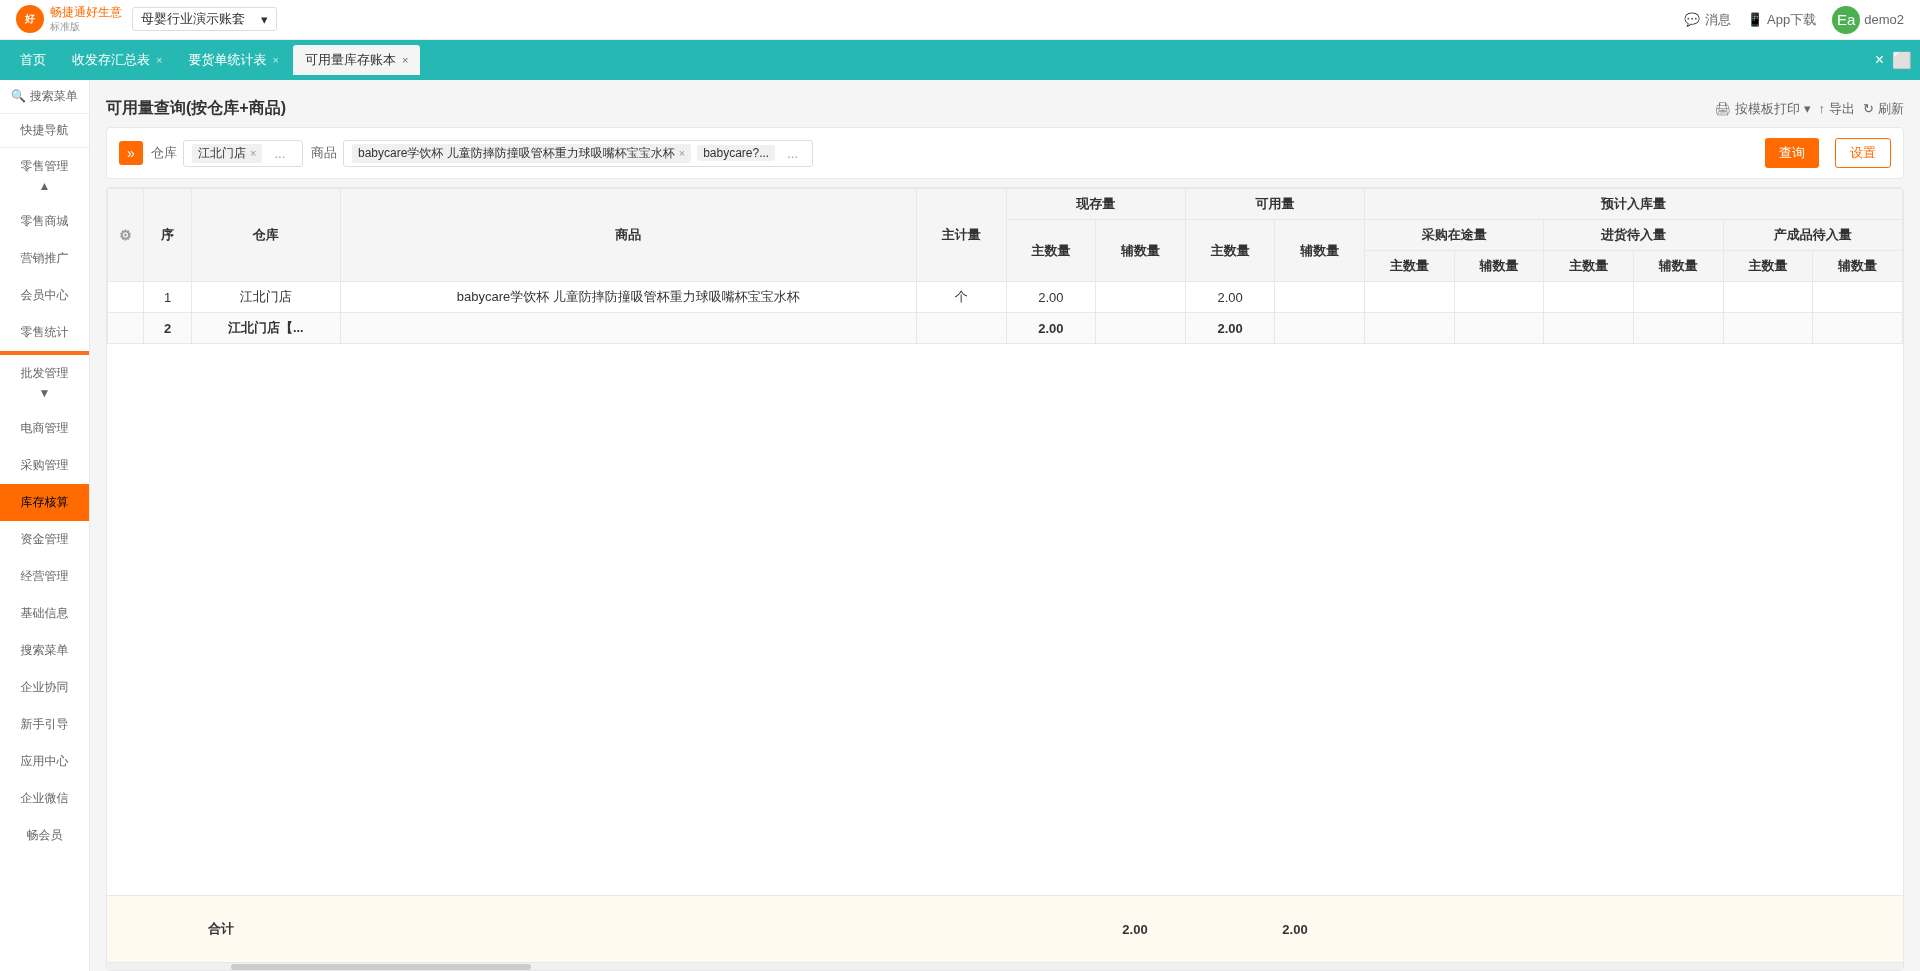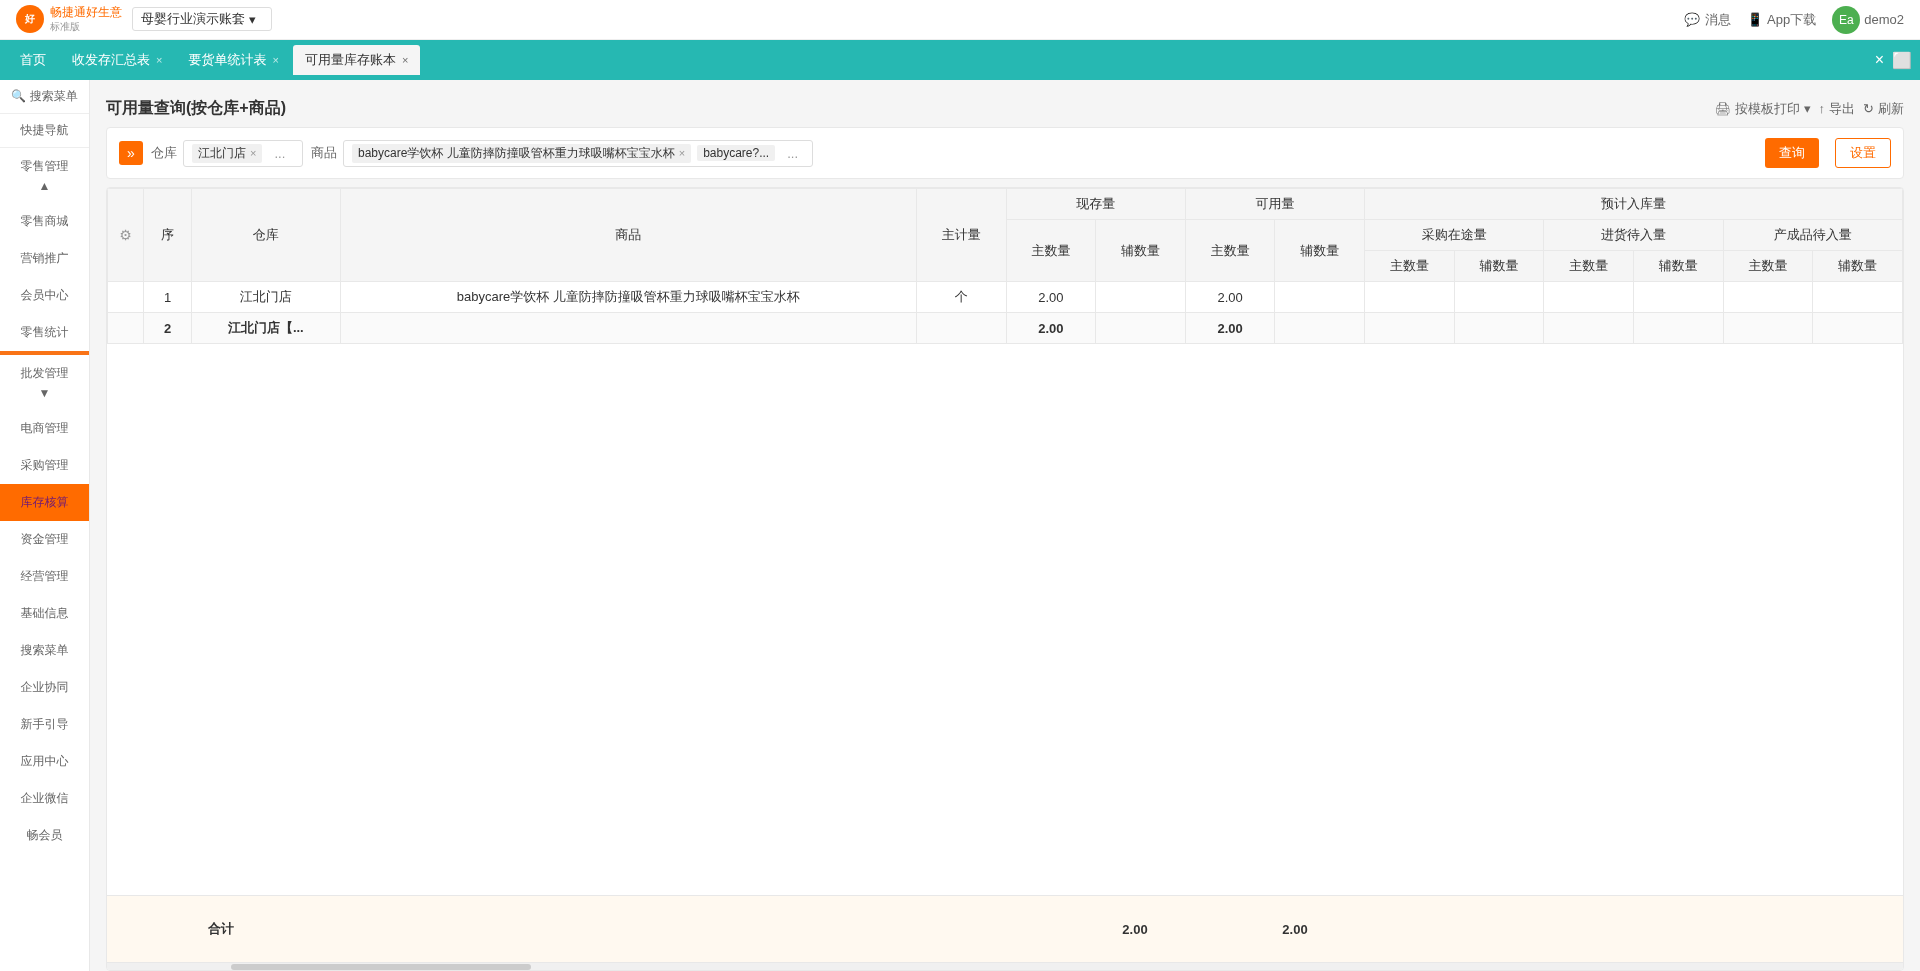--- a/index.html
+++ b/index.html
@@ -14,24 +14,24 @@
       justify-content: space-between;
       padding: 0 16px;
       border-bottom: 1px solid #eee;
       flex-shrink: 0;
     }
     .top-bar-left { display: flex; align-items: center; gap: 10px; }
     .logo-area { display: flex; align-items: center; gap: 6px; }
     .logo-icon { width: 28px; height: 28px; background: #ff6b00; border-radius: 50%; display: flex; align-items: center; justify-content: center; color: #fff; font-size: 10px; font-weight: bold; }
     .logo-text { font-size: 12px; color: #ff6b00; line-height: 1.2; }
     .logo-sub { font-size: 10px; color: #999; }
-    .industry-select { display: flex; align-items: center; gap: 4px; font-size: 13px; color: #333; cursor: pointer; padding: 2px 8px; border: 1px solid #ddd; border-radius: 3px; background: #fff; min-width: 140px; }
+    .industry-select { display: flex; align-items: center; gap: 16px; font-size: 13px; color: #333; cursor: pointer; padding: 2px 8px; border: 1px solid #ddd; border-radius: 3px; background: #fff; min-width: 140px; }
     .top-bar-right { display: flex; align-items: center; gap: 16px; font-size: 13px; color: #666; }
     .top-bar-right-item { display: flex; align-items: center; gap: 4px; cursor: pointer; }
-    .avatar { width: 28px; height: 28px; border-radius: 50%; background: #4CAF50; display: flex; align-items: center; justify-content: center; color: #fff; font-size: 12px; }
+    .avatar { width: 28px; height: 28px; border-radius: 50%; background: #4CAF50; display: flex; align-items: center; justify-content: center; color: #fff; font-size: 15px; }
 
     
     .tab-bar {
       height: 40px;
       background: #26b8b2;
       display: flex;
       align-items: center;
       padding: 0 8px;
       flex-shrink: 0;
       gap: 2px;
@@ -90,21 +90,21 @@
       padding: 10px 6px;
       text-align: center;
       font-size: 12px;
       color: #666;
       cursor: pointer;
       display: flex;
       flex-direction: column;
       align-items: center;
       gap: 2px;
     }
-    .sidebar-item.active { background: #ff6b00; color: #701a75; }
+    .sidebar-item.active { background: #ff6b00; color: #000000; }
     .sidebar-item.has-arrow { flex-direction: column; justify-content: center; gap: 4px; }
     .sidebar-section {
       border-top: 4px solid #f97316;
     }
 
     
     .content-area {
       flex: 1;
       display: flex;
       flex-direction: column;
@@ -206,21 +206,21 @@
     }
     th, td {
       border: 1px solid #e8e8e8;
       padding: 6px 8px;
       text-align: center;
       white-space: nowrap;
     }
     th {
       background: #f5f5f5;
       color: #333;
-      font-weight: normal;
+      font-weight: bold;
     }
     td { color: #333; }
     .col-settings { width: 36px; }
     .gear-icon { font-size: 14px; color: #999; cursor: pointer; }
 
     
     .table-scroll-bar {
       height: 8px;
       background: #f0f0f0;
       border-top: 1px solid #e8e8e8;

